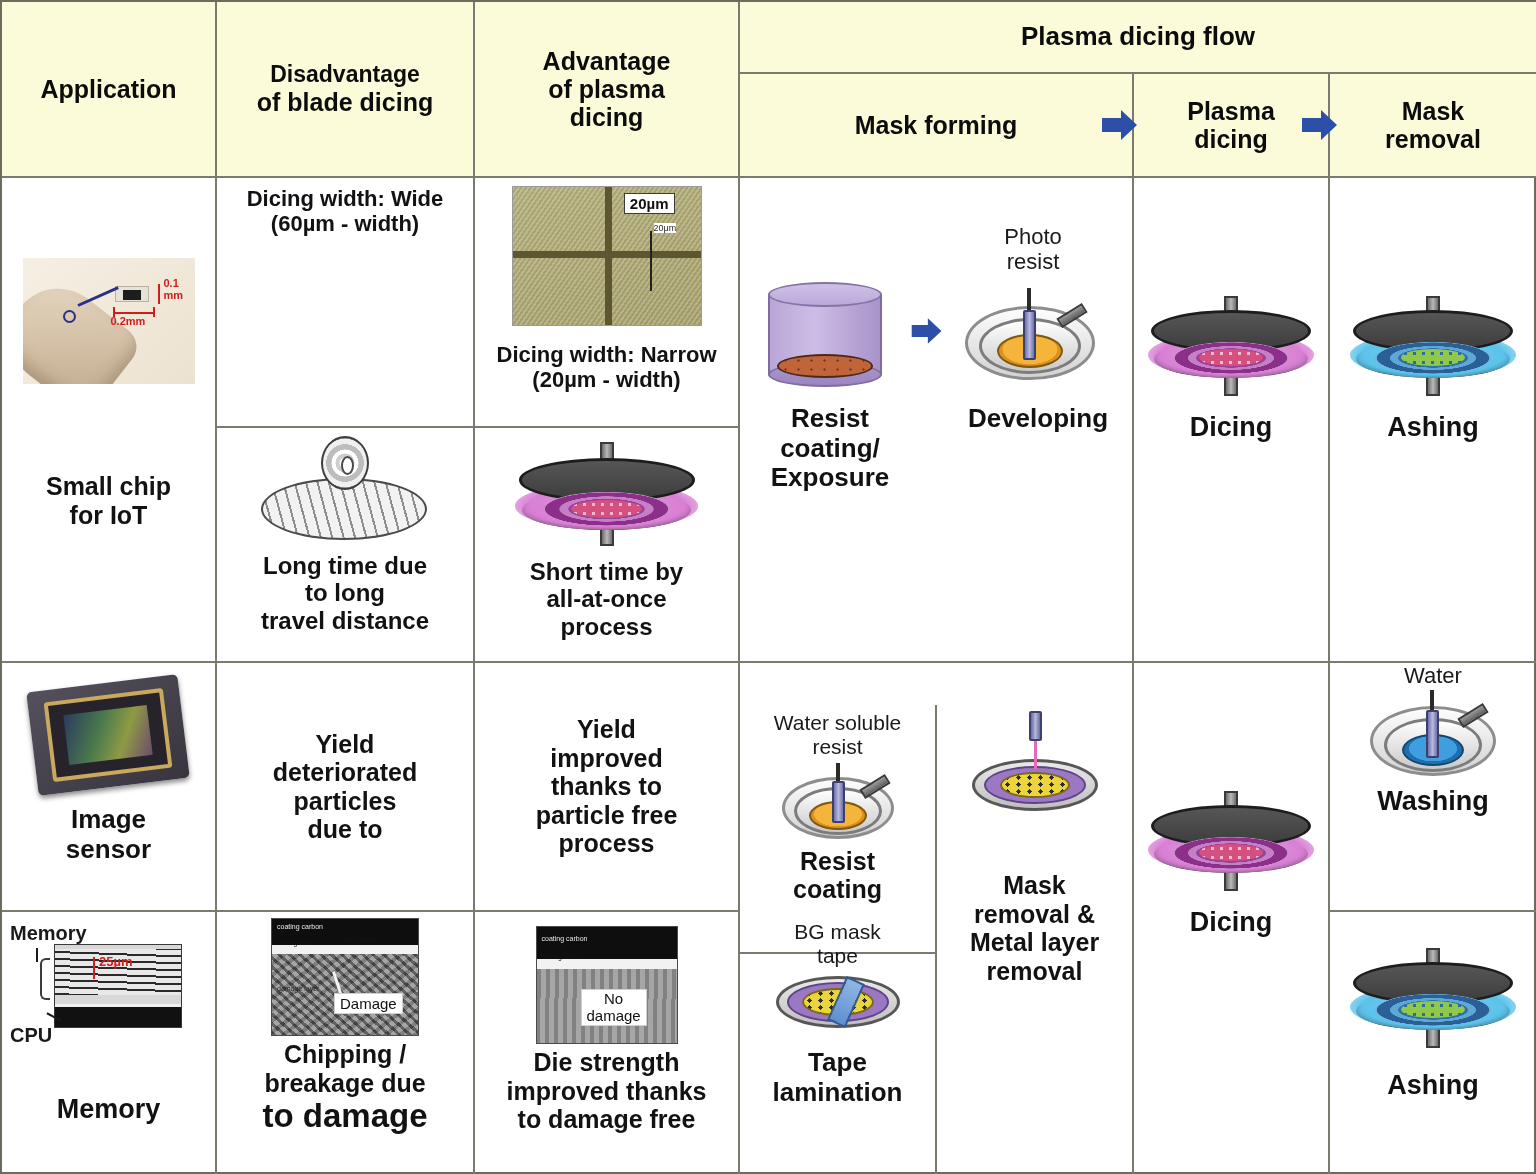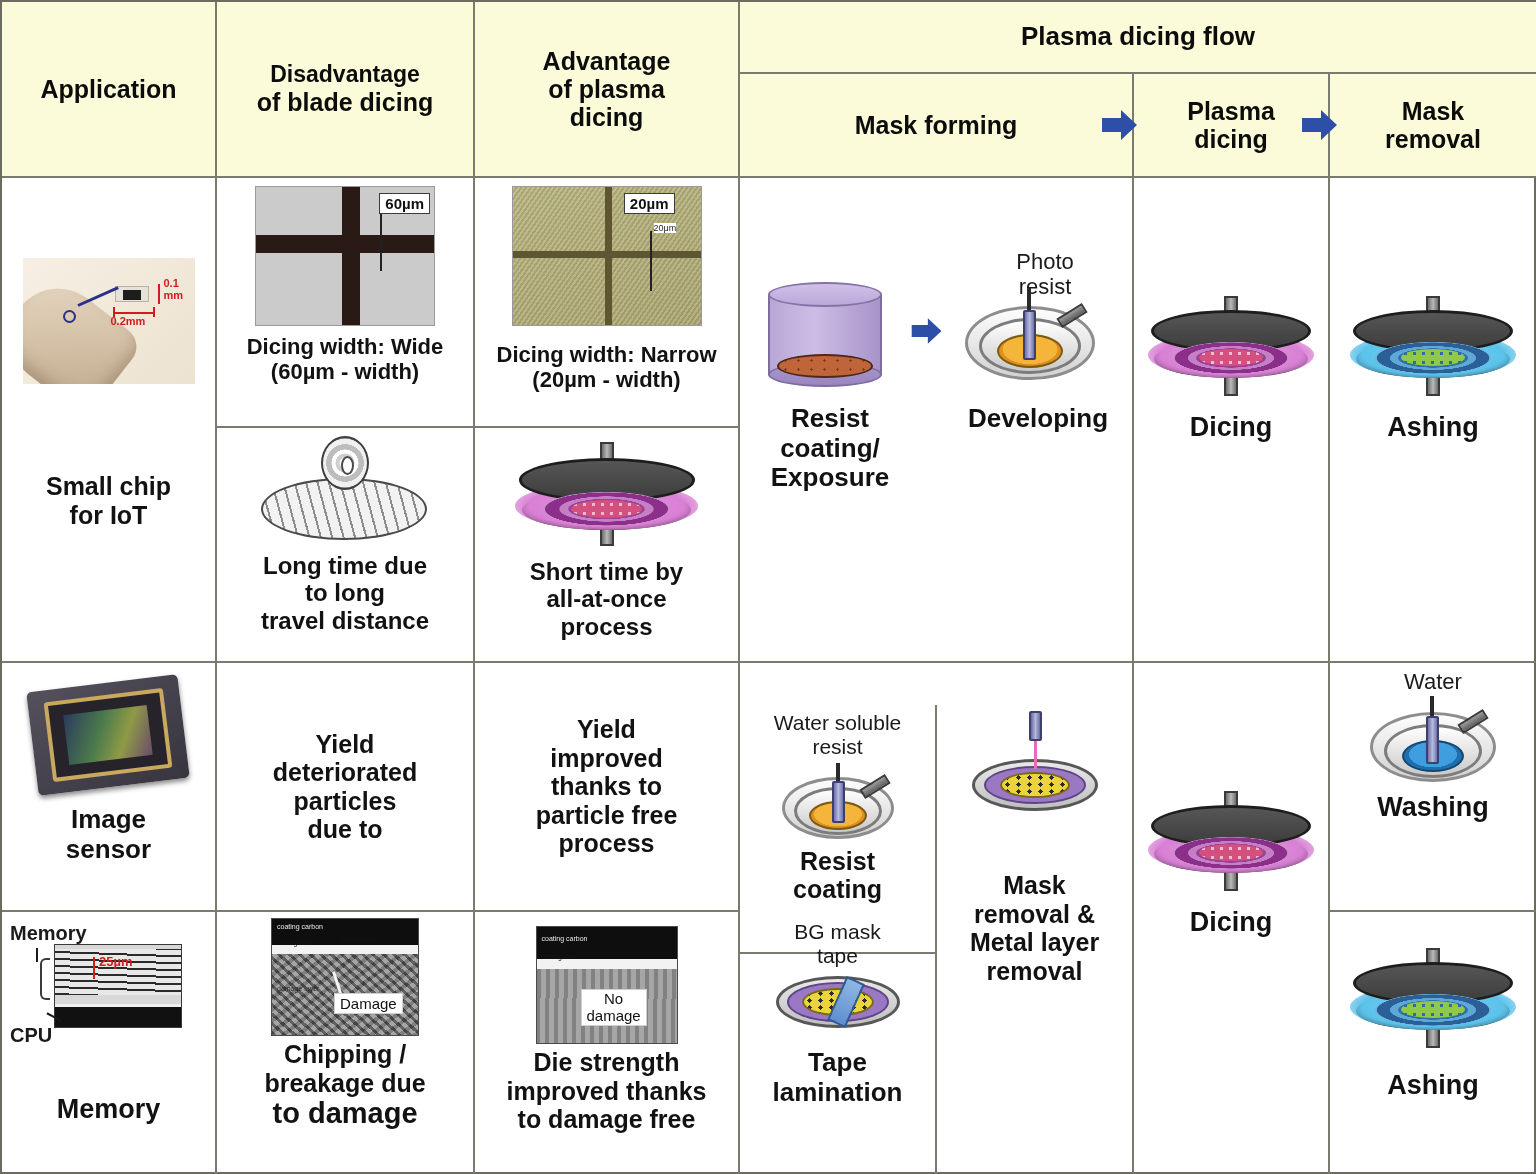--- a/index.html
+++ b/index.html
@@ -396,26 +396,20 @@
       <div class="dim-red" style="left:88px;top:58px;">0.2mm</div>
       <div class="dim-bar-v" style="left:135px;top:26px;height:20px;"></div>
       <div class="dim-red" style="left:141px;top:20px;">0.1</div>
       <div class="dim-red" style="left:141px;top:32px;">mm</div>
     </div>
     <div class="lbl" style="font-size:25px;margin-top:88px;">Small chip</div>
     <div class="lbl" style="font-size:25px;">for IoT</div>
   </div>
 
   <div class="cell" style="left:215px;top:176px;width:258px;height:250px;">
-    <div class="micro gray" style="width:180px;height:140px;margin-top:8px;">
-      <div class="kerf-h" style="top:48px;height:18px;"></div>
-      <div class="kerf-v" style="left:86px;width:18px;"></div>
-      <div class="arrow-thin" style="left:124px;top:24px;height:60px;"></div>
-      <div class="tag-box" style="right:4px;top:6px;font-size:15px;">60µm</div>
-    </div>
     <div class="lbl" style="font-size:22px;margin-top:8px;">Dicing width: Wide</div>
     <div class="lbl" style="font-size:22px;">(60µm - width)</div>
   </div>
 
   <div class="cell" style="left:215px;top:426px;width:258px;height:235px;">
     <div class="blade-wafer" style="margin-top:6px;">
       <div class="bw-wafer"></div>
       <div class="bw-blade"></div>
     </div>
     <div class="lbl" style="font-size:24px;margin-top:6px;">Long time due</div>
@@ -459,21 +453,21 @@
         <div class="jar-top"></div>
         <div class="jar-disc"></div>
       </div>
 
       <div class="flow-arrow" style="left:170px;top:136px;width:34px;height:34px;">
         <svg viewBox="0 0 40 40">
             <path d="M2 13 H21 V5 L37 20 L21 35 V27 H2 Z" fill="#2e4fa8"></path>
           </svg>
       </div>
 
-      <div style="position:absolute;left:230px;top:46px;width:150px;text-align:center;margin-top:25px;">
+      <div style="position:absolute;left:218px;top:46px;width:150px;text-align:center;">
         <div class="lbl-lite" style="font-size:22px;">Photo</div>
         <div class="lbl-lite" style="font-size:22px;">resist</div>
       </div>
       <div class="coater" style="position:absolute;left:225px;top:110px;width:130px;height:96px;">
         <div class="cb-ring" style="left:0;top:18px;width:130px;height:74px;"></div>
         <div class="cb-inner" style="left:14px;top:30px;width:102px;height:56px;"></div>
         <div class="cb-disc" style="left:32px;top:46px;width:66px;height:34px;background:radial-gradient(ellipse at 50% 45%,#f4b53a 0 62%,#e09020 63% 100%);border:2px solid #7c5a10;"></div>
         <div class="cb-stem" style="left:62px;top:0;height:26px;"></div>
         <div class="cb-nozzle" style="left:58px;top:22px;height:50px;"></div>
         <div class="cb-arm" style="left:92px;top:22px;"></div>
@@ -577,21 +571,21 @@
       <div class="ch-glow" style="top:36px;background:radial-gradient(ellipse at 50% 50%, #e8a8e4 0%, #d87fd4 60%, rgba(216,127,212,0) 100%);"></div>
       <div class="ch-plate-bot" style="top:44px;"></div>
       <div class="ch-rings" style="left:14%;top:46px;width:72%;height:32px;background:radial-gradient(ellipse at 50% 50%, #9b3f9b 0 42%, #c57fc5 43% 52%, #8b2f8b 53% 68%, #c98fc9 69% 80%, #7d2a7d 81% 100%);"></div>
       <div class="ch-wafer" style="left:30%;top:53px;width:40%;height:17px;background-color:#d4507f;background-image:radial-gradient(circle,#f6bcd2 1.6px,transparent 1.7px);"></div>
       <div class="ch-pin-bot" style="top:76px;height:24px;"></div>
     </div>
     <div class="lbl" style="font-size:27px;margin-top:16px;">Dicing</div>
   </div>
 
   <div class="cell nr" style="left:1328px;top:661px;width:206px;height:249px;">
-    <div class="lbl-lite" style="font-size:22px;margin-top:6px;">Water</div>
+    <div class="lbl-lite" style="font-size:22px;">Water</div>
     <div class="coater" style="width:126px;height:90px;margin-top:2px;">
       <div class="cb-ring" style="left:0;top:16px;width:126px;height:70px;"></div>
       <div class="cb-inner" style="left:14px;top:28px;width:98px;height:54px;"></div>
       <div class="cb-disc" style="left:32px;top:44px;width:62px;height:32px;background:radial-gradient(ellipse at 50% 45%,#3e9ede 0 58%,#1f6fb0 59% 100%);border:2px solid #12486f;"></div>
       <div class="cb-stem" style="left:60px;top:0;height:24px;"></div>
       <div class="cb-nozzle" style="left:56px;top:20px;height:48px;"></div>
       <div class="cb-arm" style="left:88px;top:20px;"></div>
     </div>
     <div class="lbl" style="font-size:27px;margin-top:6px;">Washing</div>
   </div>
@@ -621,21 +615,21 @@
       <div class="sem-body-dmg" style="top:35px;"></div>
       <div class="sem-note" style="left:5px;top:4px;">coating carbon</div>
       <div class="sem-note" style="left:7px;top:20px;color:#141414;">dicing face</div>
       <div class="sem-note" style="left:68px;top:17px;color:#141414;">amorphous</div>
       <div class="sem-note" style="left:5px;top:66px;color:#2a2a2a;">damage layer</div>
       <div class="sem-lead" style="left:64px;top:52px;width:3px;height:26px;transform:rotate(-18deg);"></div>
       <div class="tag-box" style="left:62px;top:74px;font-size:15px;font-weight:normal;border:1px solid #cfcfcf;">Damage</div>
     </div>
     <div class="lbl" style="font-size:25px;margin-top:4px;">Chipping /</div>
     <div class="lbl" style="font-size:25px;">breakage due</div>
-    <div class="lbl" style="font-size:29px;">to damage</div>
+    <div class="lbl" style="font-size:33px;">to damage</div>
   </div>
 
   <div class="cell nb" style="left:473px;top:910px;width:265px;height:264px;">
     <div class="sem" style="width:142px;height:118px;margin-top:14px;">
       <div class="sem-top" style="height:32px;"></div>
       <div class="sem-white" style="top:32px;height:10px;"></div>
       <div class="sem-body-clean" style="top:42px;"></div>
       <div class="sem-note" style="left:5px;top:8px;">coating carbon</div>
       <div class="sem-note" style="left:7px;top:26px;color:#141414;">dicing face</div>
       <div class="tag-box" style="left:44px;top:62px;font-size:15px;font-weight:normal;border:1px solid #cfcfcf;text-align:center;line-height:1.1;">

